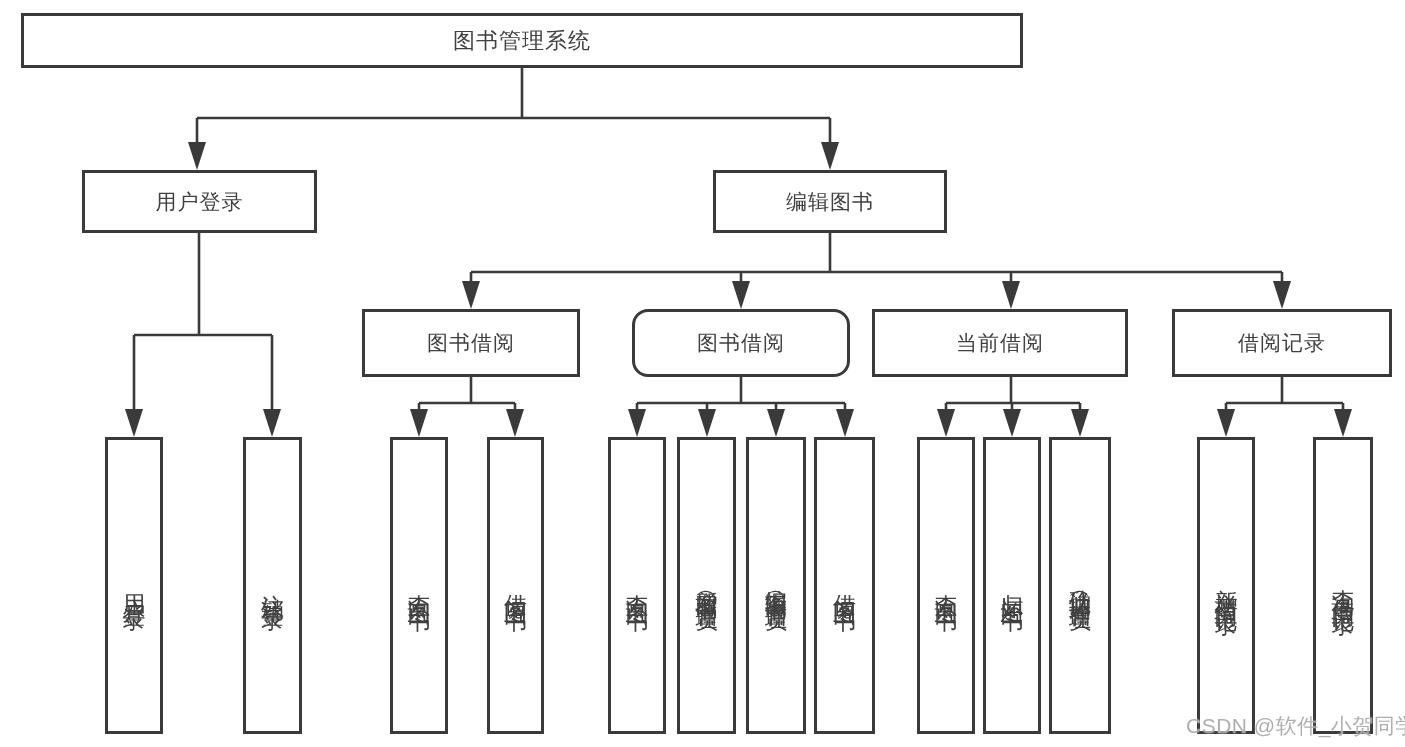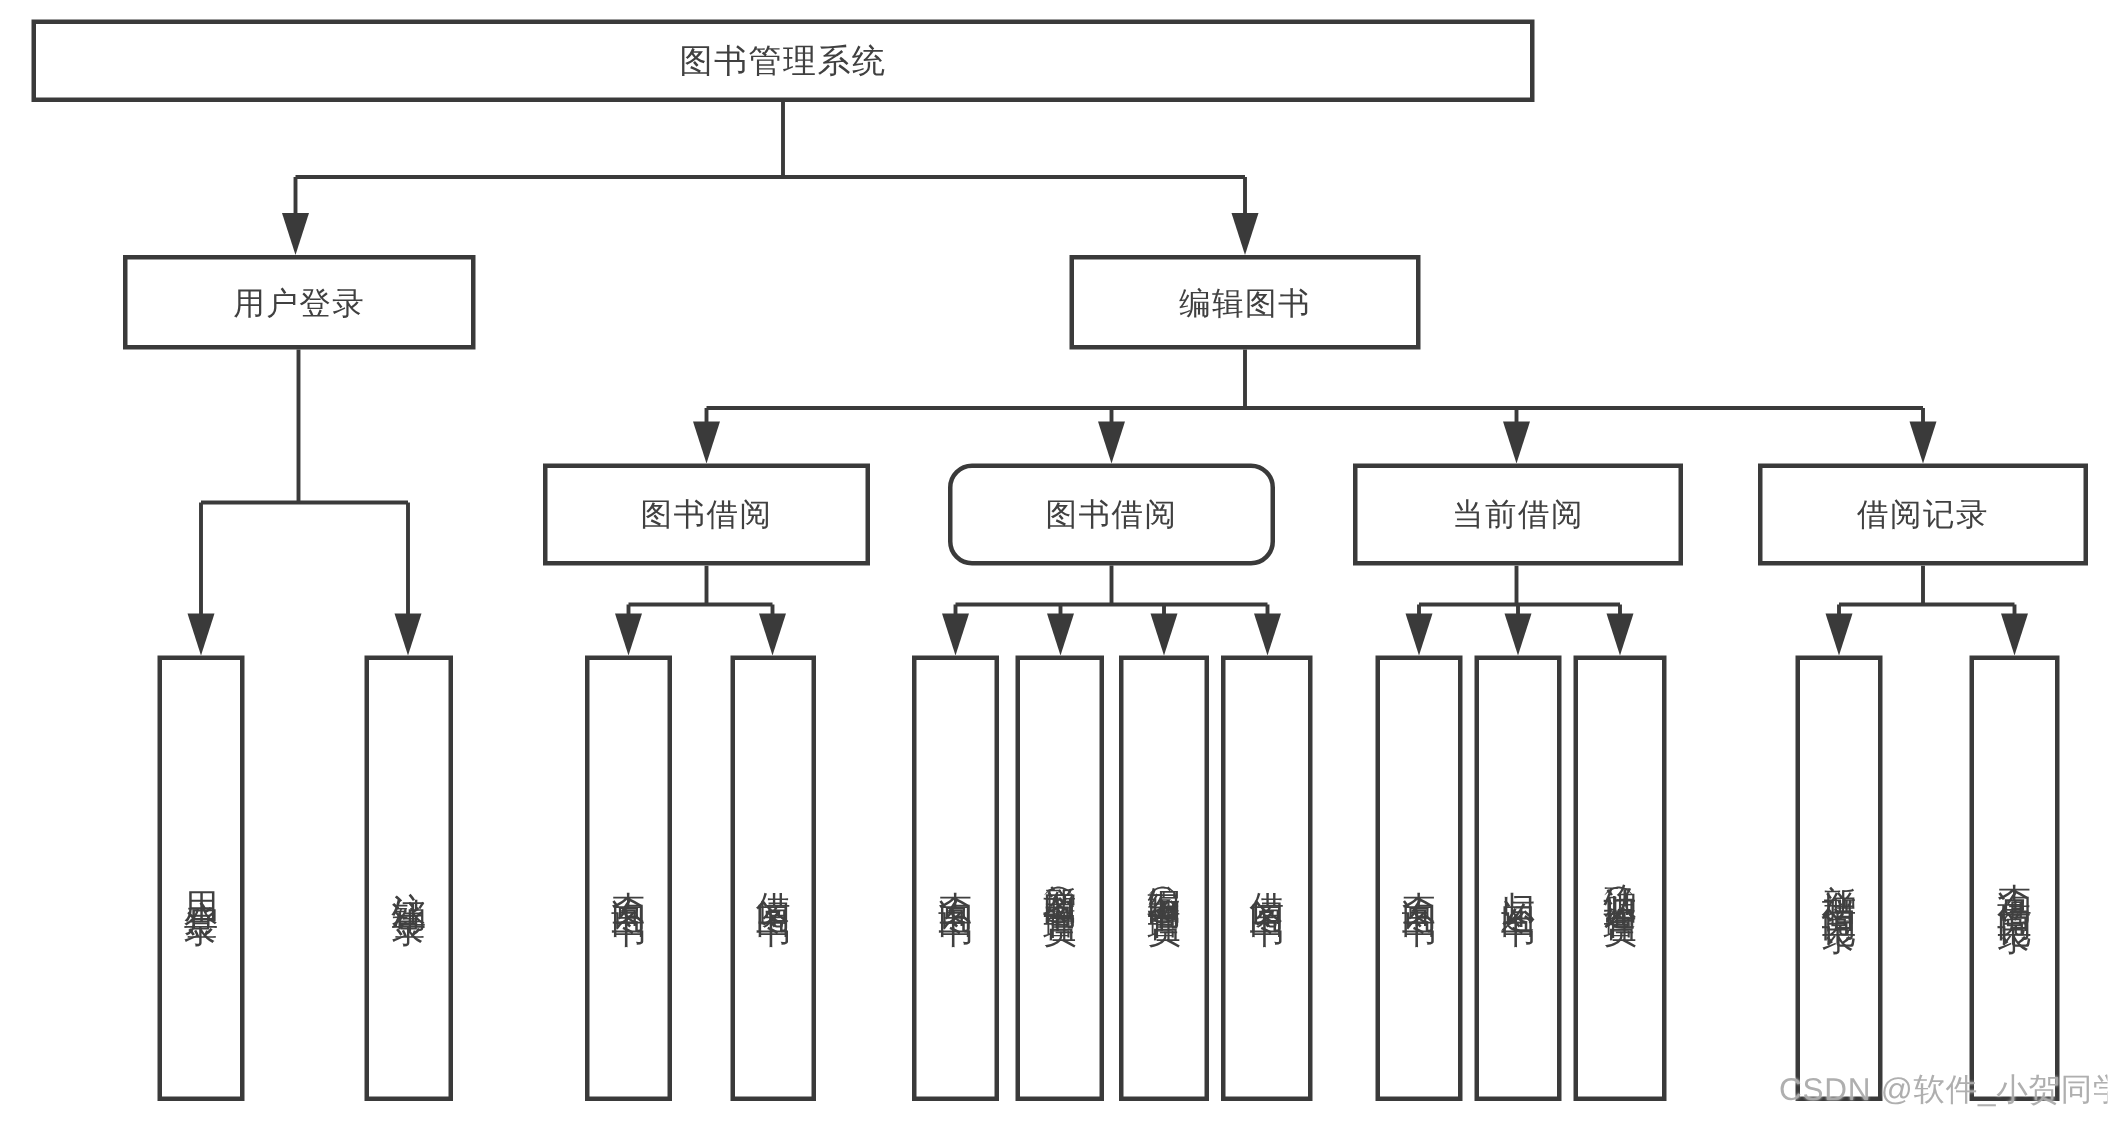--- a/index.html
+++ b/index.html
@@ -112,21 +112,21 @@
   <div class="node hnode" style="left:713px;top:170px;width:234px;height:63px;">
     <span>编辑图书</span>
   </div>
 
   <div class="node hnode" style="left:362px;top:309px;width:218px;height:68px;">
     <span>图书借阅</span>
   </div>
   <div class="node hnode" style="left:632px;top:309px;width:218px;height:68px;border-radius:16px;">
     <span>图书借阅</span>
   </div>
-  <div class="node hnode" style="left:902px;top:309px;width:220px;height:68px;">
+  <div class="node hnode" style="left:872px;top:309px;width:256px;height:68px;">
     <span>当前借阅</span>
   </div>
   <div class="node hnode" style="left:1172px;top:309px;width:220px;height:68px;">
     <span>借阅记录</span>
   </div>
 
   <div class="node vnode" style="left:105px;top:437px;width:58px;height:297px;">
     <span>用户登录</span>
   </div>
   <div class="node vnode" style="left:243px;top:437px;width:59px;height:297px;">

